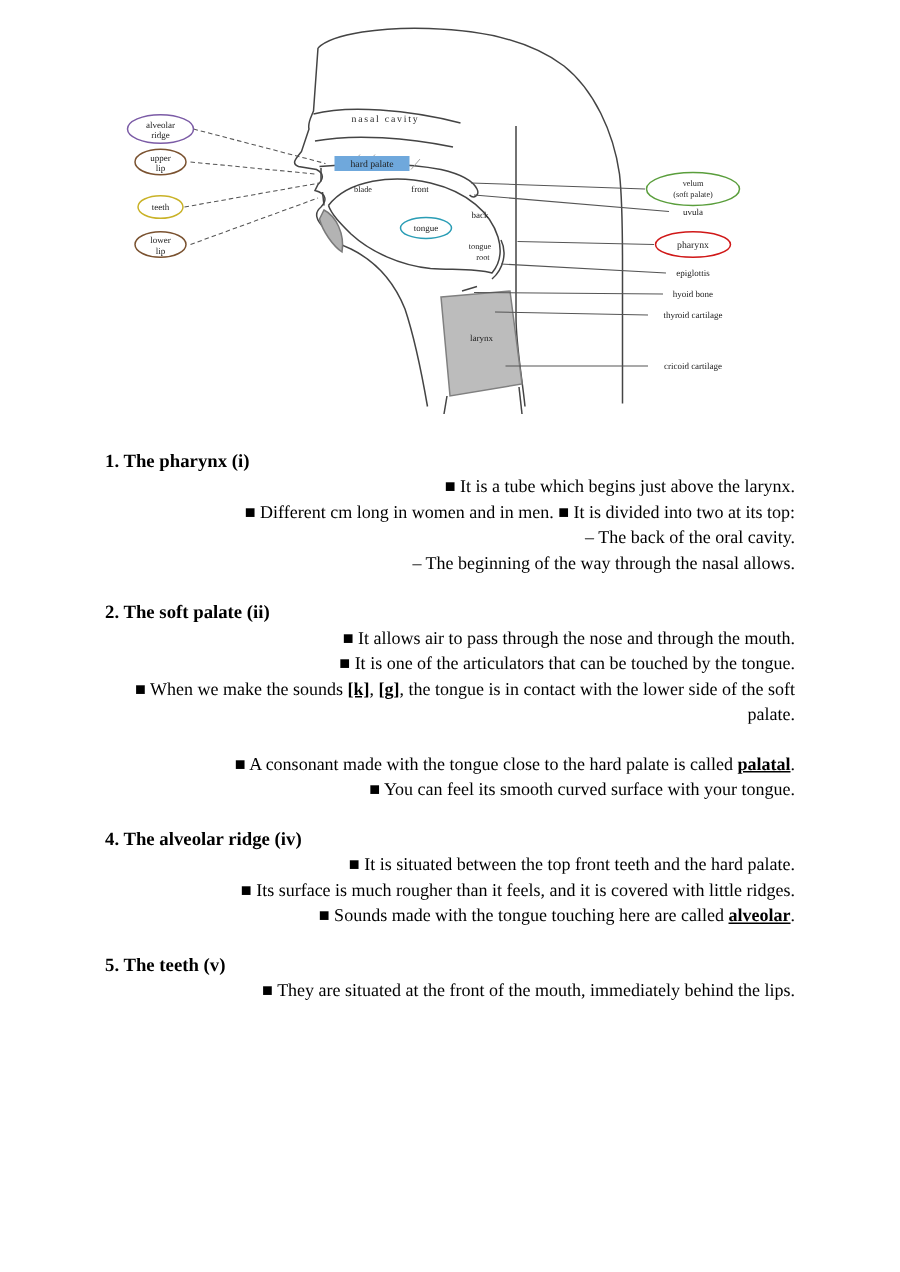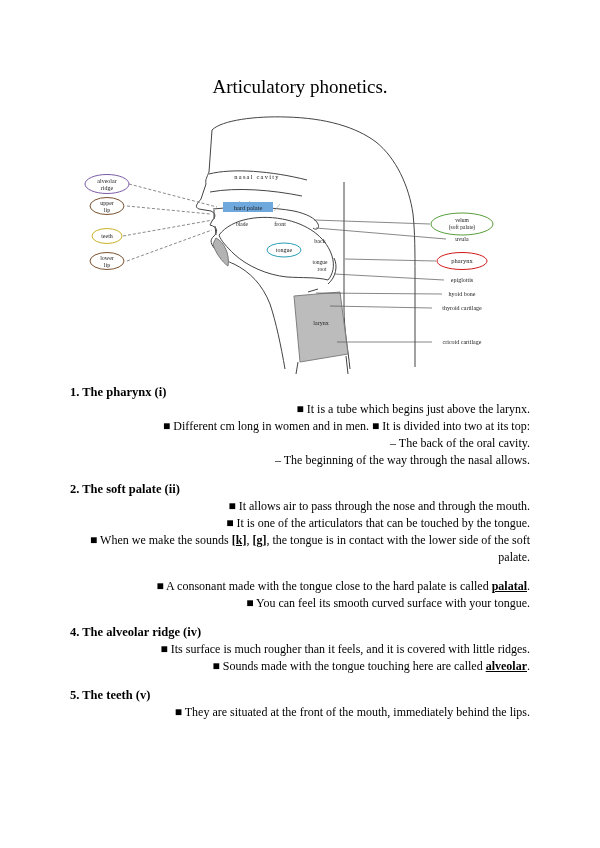--- a/index.html
+++ b/index.html
@@ -1,32 +1,31 @@
 <!DOCTYPE html>
 <html><head>
 <meta charset="utf-8">
 <style>
   html,body{margin:0;padding:0;background:#ffffff;}
   .page{width:600px;height:848px;background:#ffffff;font-family:"Liberation Serif",serif;color:#000;position:relative;overflow:hidden;}
   .title{padding-top:76px;text-align:center;font-size:19px;font-weight:normal;margin:0;}
   .diagram-wrap{margin:16px 0 0 80px;}
   .content{margin:2px 70px 0 70px;}
-  .section{margin:4px 0 12px 0;}
+  .section{margin:16px 0 12px 0;}
   .heading{font-weight:bold;font-size:12.5px;line-height:17px;margin:0;}
   .line{font-size:12px;line-height:17px;margin:0;text-align:right;}
   .italic{}
   .bold-underline{font-weight:bold;text-decoration:underline;}
   svg text{font-family:"Liberation Serif",serif;fill:#222;}
 </style>
 </head>
 <body>
 
 <div class="page">
 
-  <h1 class="title">Articulatory phonetics.</h1>
 
   <div class="diagram-wrap">
     <svg width="430" height="262" viewBox="0 0 430 262">
 
       <g stroke="#444" fill="none" stroke-width="1">
         <path d="M132,16 C142,6 176,2 206,3 C246,4 276,13 296,28 C316,44 329,72 333,100 C335,118 335,140 335,160 L335,253"></path>
         <path d="M132,16 L129,58 C127,63 125,66 126,70 L121,85 C117,90 114,93 119,95 L131,97 C137,100 135,104 132,107 L130,111 C138,113 138,118 134,122 C129,126 131,131 136,136 C141,143 148,148 154,150 C170,158 182,170 190,190 C196,208 201,232 205,255"></path>
         <path d="M129,60 C152,54 192,57 227,66"></path>
         <path d="M130,78 C157,73 192,76 222,82"></path>
         <path d="M133,95 C162,92 192,93 214,97 C227,100 235,104 238,110 C240,114 236,117 233,114"></path>
@@ -116,20 +115,21 @@
         <p class="line"><span>■ It allows air to pass through the nose and through the mouth.</span></p>
         <p class="line"><span>■ It is one of the articulators that can be touched by the tongue.</span></p>
         <p class="line"><span>■ When we make the sounds </span><span class="bold-underline">[k]</span><span>, </span><span class="bold-underline">[g]</span><span>, the tongue is in contact with the lower side of the soft palate.</span></p>
       </div>
       <div class="section">
         <p class="line"><span>■ A consonant made with the tongue close to the hard palate is called </span><span class="bold-underline">palatal</span><span>.</span></p>
         <p class="line"><span>■ You can feel its smooth curved surface with your tongue.</span></p>
       </div>
       <div class="section">
         <p class="heading">4. The alveolar ridge (iv)</p>
+        <p class="line"><span>■ It is situated between the top front teeth and the hard palate.</span></p>
         <p class="line"><span>■ Its surface is much rougher than it feels, and it is covered with little ridges.</span></p>
         <p class="line"><span>■ Sounds made with the tongue touching here are called </span><span class="bold-underline">alveolar</span><span>.</span></p>
       </div>
       <div class="section">
         <p class="heading">5. The teeth (v)</p>
         <p class="line"><span>■ They are situated at the front of the mouth, immediately behind the lips.</span></p>
       </div>
     </div>
 
 </div>

